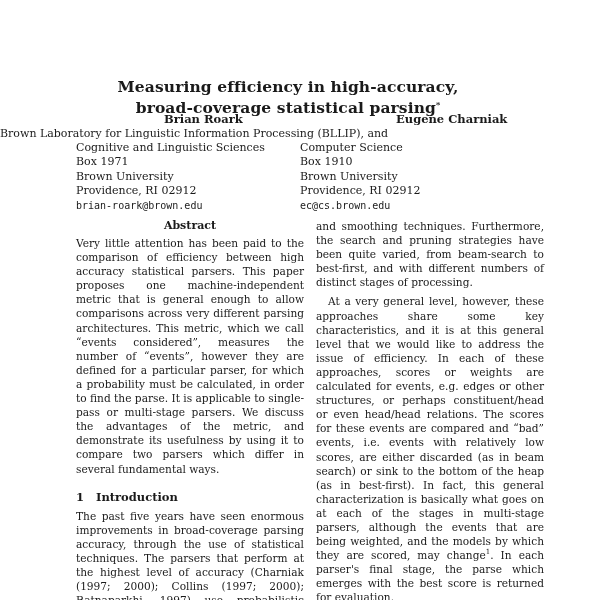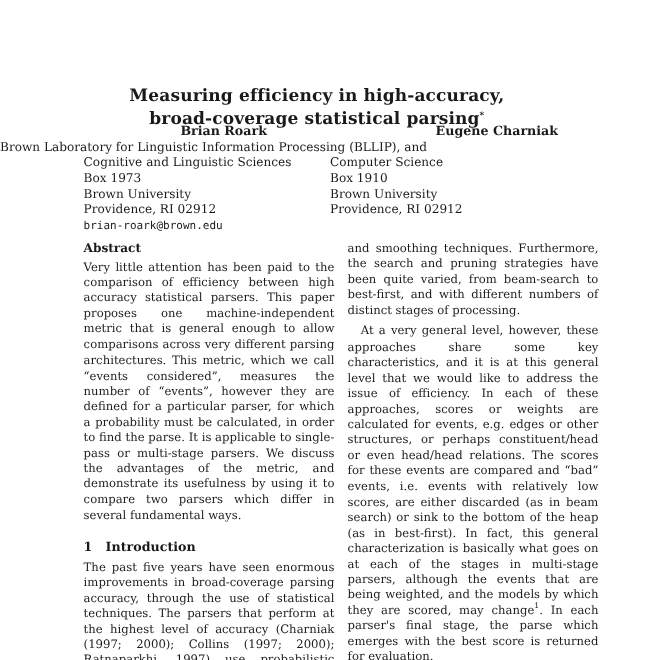--- a/index.html
+++ b/index.html
@@ -17,21 +17,21 @@
   .shared { top:127px; left:0; width:600px; }
   .col-aff { top:141px; width:260px; }
   .left-aff { left:76px; }
   .right-aff { left:275px; }
   .email { font-family:"DejaVu Sans Mono","Liberation Mono",monospace; font-size:10px; }
   .col { position:absolute; width:228px; font-size:10.6px; line-height:14.1px; text-align:justify; }
   .lcol { left:76px; top:236px; }
   .rcol { left:316px; top:219px; }
   .col p { margin:0; }
   .col p.indent { text-indent:12px; margin-top:5px; }
-  .abs-head { position:absolute; left:76px; width:228px; top:219px; text-align:left;
+  .abs-head { position:absolute; left:76px; width:228px; top:219px; text-align:center;
               font-weight:bold; font-size:11px; line-height:14px; }
   .sec-head { font-weight:bold; font-size:11.5px; line-height:14px; margin:14px 0 5px 0; }
   .sec-head .num { display:inline-block; width:20px; }
   sup.fn { font-size:7px; vertical-align:5px; line-height:0; }
 </style>
 </head>
 <body>
 
 <div>
 
@@ -42,31 +42,32 @@
     <span>broad-coverage statistical parsing</span><sup>*</sup>
   </div>
 
   <div class="author a1">Brian Roark</div>
   <div class="author a2">Eugene Charniak</div>
 
   <div class="affil shared">Brown Laboratory for Linguistic Information Processing (BLLIP), and</div>
 
   <div class="affil col-aff left-aff">
     <div>Cognitive and Linguistic Sciences</div>
-    <div>Box 1973</div>
+    <div>Box 1971</div>
     <div>Brown University</div>
     <div>Providence, RI 02912</div>
     <div class="email">brian-roark@brown.edu</div>
   </div>
 
   <div class="affil col-aff right-aff" style="left:300px;width:230px;">
     <div>Computer Science</div>
     <div>Box 1910</div>
     <div>Brown University</div>
     <div>Providence, RI 02912</div>
+    <div class="email">ec@cs.brown.edu</div>
   </div>
 
   <div class="abs-head">Abstract</div>
 
   <div class="col lcol">
     <p>Very little attention has been paid to the comparison of efficiency between high accuracy statistical parsers. This paper proposes one machine-independent metric that is general enough to allow comparisons across very different parsing architectures. This metric, which we call “events considered”, measures the number of “events”, however they are defined for a particular parser, for which a probability must be calculated, in order to find the parse. It is applicable to single-pass or multi-stage parsers. We discuss the advantages of the metric, and demonstrate its usefulness by using it to compare two parsers which differ in several fundamental ways.</p>
     <div class="sec-head">
       <span class="num">1</span><span>Introduction</span>
     </div>
     <p>The past five years have seen enormous improvements in broad-coverage parsing accuracy, through the use of statistical techniques. The parsers that perform at the highest level of accuracy (Charniak (1997; 2000); Collins (1997; 2000); Ratnaparkhi, 1997) use probabilistic models with a very large number of parameters, which can be costly to use in evaluating structures. Parsers that have been built for this level of accuracy have generally been compared only with respect to accuracy, not efficiency. This is understandable: their great sell-</p>

